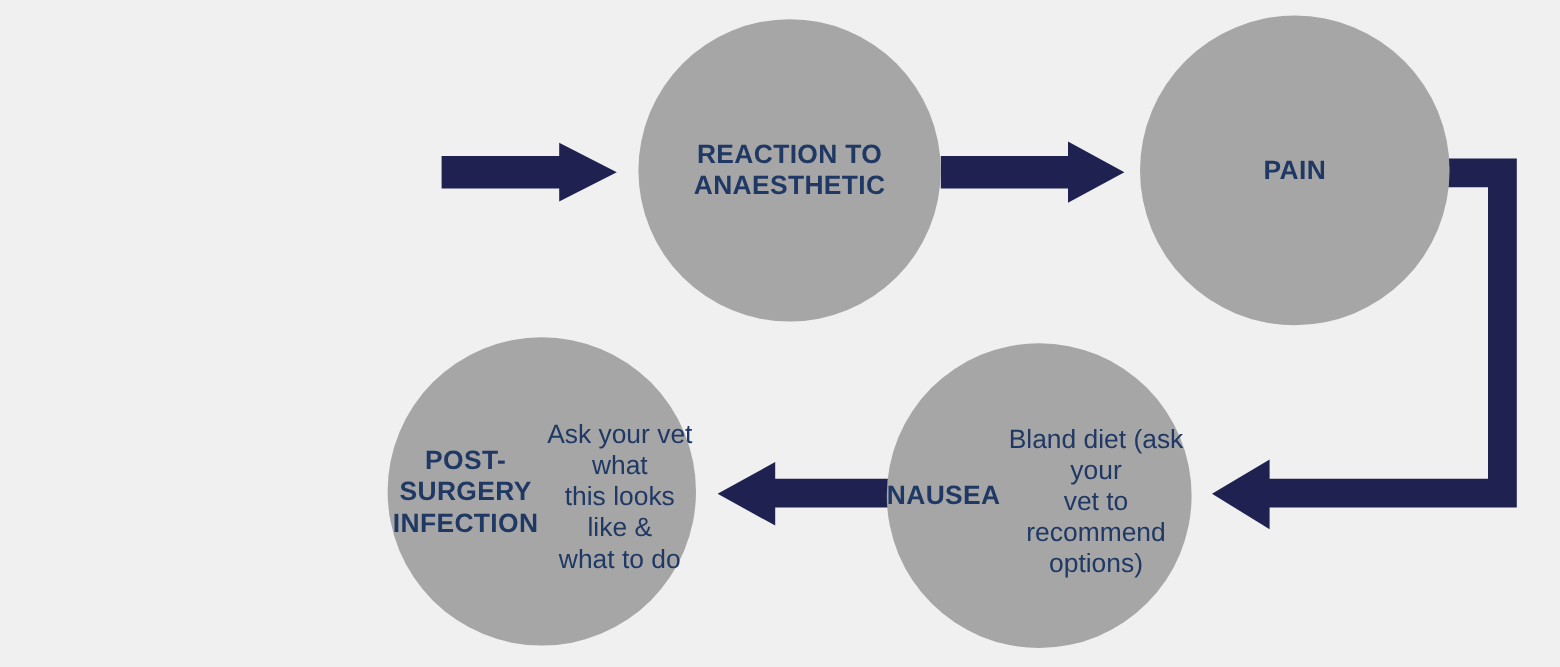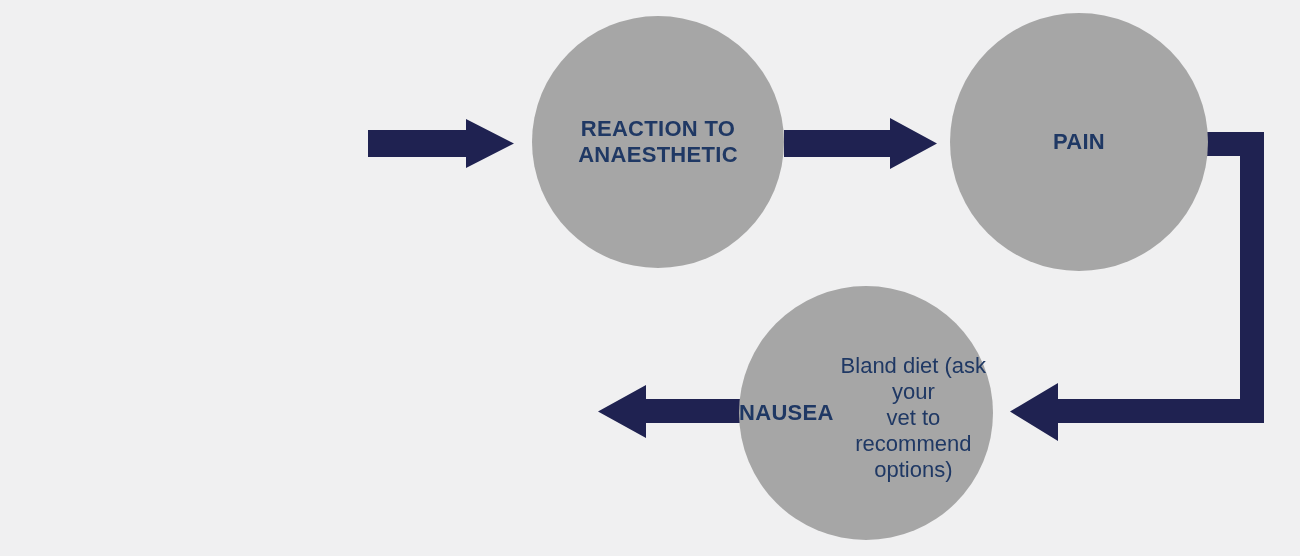--- a/index.html
+++ b/index.html
@@ -79,14 +79,21 @@
     <div class="title">PAIN</div>
   </div>
 
   <div class="node c-nausea">
     <div class="title">NAUSEA</div>
     <div class="body">Bland diet (ask your
 vet to recommend
 options)</div>
   </div>
 
+  <div class="node c-infection">
+    <div class="title">POST-SURGERY
+INFECTION</div>
+    <div class="body">Ask your vet what
+this looks like &amp;
+what to do</div>
+  </div>
 
 </div>
 
 </body></html>

